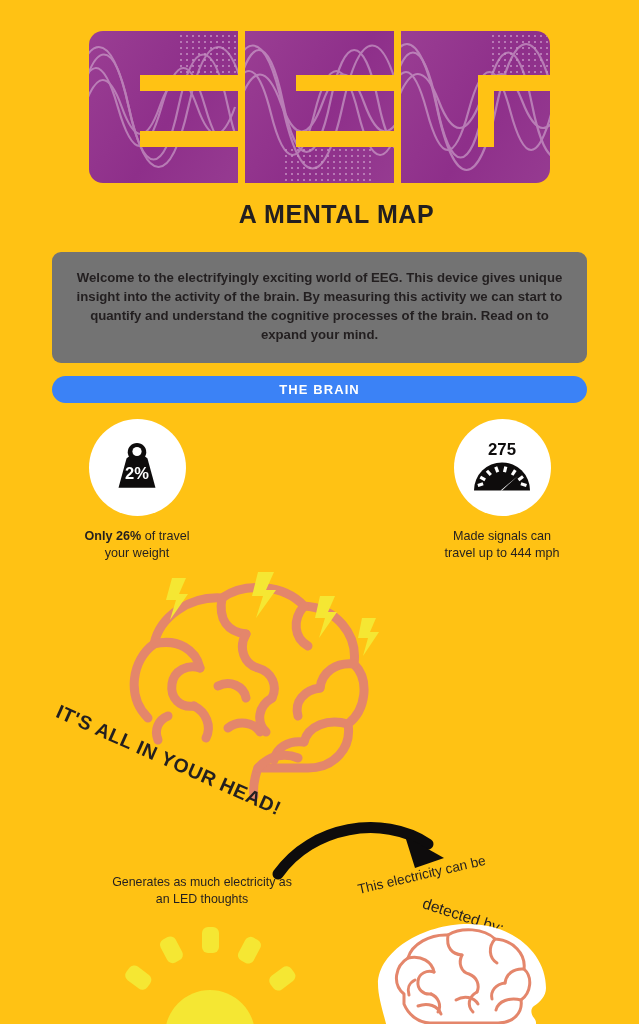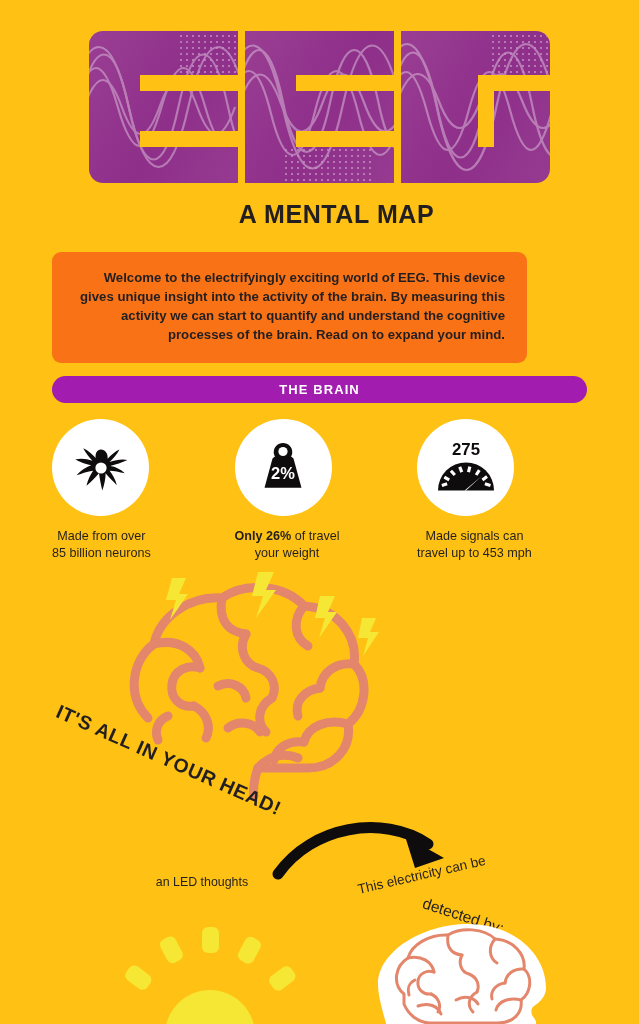--- a/index.html
+++ b/index.html
@@ -79,40 +79,40 @@
     letter-spacing: .6px;
     color: #231F20;
     margin-left: 34px;
   }
 
   
   .intro-card {
     position: absolute;
     left: 52px;
     top: 252px;
-    width: 475px;
+    width: 535px;
     box-sizing: border-box;
     padding: 16px 22px 18px;
-    background: #f97316;
+    background: #737373;
     border-radius: 9px;
-    text-align: right;
+    text-align: center;
     font-size: 13.2px;
     line-height: 1.45;
     font-weight: bold;
     color: #231F20;
   }
 
   
   .banner {
     position: absolute;
     left: 52px;
     top: 376px;
     width: 535px;
     height: 27px;
-    background: #a21caf;
+    background: #3b82f6;
     border-radius: 14px;
     display: flex;
     align-items: center;
     justify-content: center;
     color: #FFFFFF;
     font-size: 13px;
     font-weight: bold;
     letter-spacing: 1.1px;
   }
 
@@ -122,21 +122,21 @@
     left: 52px;
     top: 419px;
     width: 535px;
     display: flex;
     justify-content: space-between;
   }
   .fact {
     width: 170px;
     display: flex;
     flex-direction: column;
-    align-items: flex-start;
+    align-items: center;
   }
   .fact-circle {
     width: 97px;
     height: 97px;
     border-radius: 50%;
     background: #FFFFFF;
     display: flex;
     align-items: center;
     justify-content: center;
   }
@@ -298,43 +298,20 @@
   <div class="title">A MENTAL MAP</div>
 
   <div class="intro-card">Welcome to the electrifyingly exciting world of EEG. This device gives unique insight into the activity of the brain. By measuring this activity we can start to quantify and understand the cognitive processes of the brain. Read on to expand your mind.</div>
 
   <div class="banner">
     <span>THE BRAIN</span>
   </div>
 
   <div class="facts">
 
-    <div class="fact">
-      <div class="fact-circle">
-        <svg width="66" height="66" viewBox="0 0 100 100">
-          <g fill="#0E0C0C">
-            <path d="M50 22 C56 22 61 28 60 36 C66 30 72 24 78 22 C74 30 68 36 63 41
-                     C72 38 82 36 90 38 C82 42 72 45 64 47
-                     C72 48 80 52 86 58 C78 56 70 54 63 54
-                     C68 60 72 68 74 76 C68 70 61 63 57 58
-                     C57 66 55 76 52 84 C50 76 48 66 47 58
-                     C42 64 35 71 28 77 C30 68 34 60 38 54
-                     C30 55 21 58 13 61 C19 54 27 49 35 46
-                     C27 44 18 41 11 37 C19 35 29 36 37 39
-                     C32 34 27 27 23 20 C30 23 37 29 42 35
-                     C41 28 44 22 50 22 Z"></path>
-          </g>
-          <circle cx="50" cy="50" r="8.5" fill="#FFFFFF"></circle>
-        </svg>
-      </div>
-      <div class="fact-caption">
-        <div>Made from over</div>
-        <div>85 billion neurons</div>
-      </div>
-    </div>
 
     <div class="fact">
       <div class="fact-circle">
         <svg width="66" height="66" viewBox="0 0 100 100">
           <path d="M34 36 C34 36 38 30 50 30 C62 30 66 36 66 36 L78 80 L22 80 Z" fill="#0E0C0C"></path>
           <path d="M50 12 C58 12 64 18 64 26 C64 32 60 37 55 39 L45 39 C40 37 36 32 36 26 C36 18 42 12 50 12 Z" fill="#0E0C0C"></path>
           <circle cx="50" cy="25" r="7" fill="#FFFFFF"></circle>
           <text x="50" y="66" text-anchor="middle" font-family="Liberation Sans, sans-serif" font-size="25" font-weight="bold" fill="#FFFFFF">2%</text>
         </svg>
       </div>
@@ -357,21 +334,21 @@
             <line x1="55.5" y1="48" x2="53.5" y2="56"></line>
             <line x1="69" y1="53" x2="64.5" y2="60"></line>
             <line x1="80" y1="62" x2="73.5" y2="67"></line>
             <line x1="85" y1="75" x2="77" y2="72.5"></line>
           </g>
           <path d="M50 82 L48 82 L73 61 Z" fill="#FFFFFF"></path>
         </svg>
       </div>
       <div class="fact-caption">
         <div>Made signals can</div>
-        <div>travel up to 453 mph</div>
+        <div>travel up to 444 mph</div>
       </div>
     </div>
   </div>
 
   <div class="brain-illustration">
     <svg viewBox="0 0 290 250">
       <g fill="none" stroke="#E4866B" stroke-width="9" stroke-linecap="round" stroke-linejoin="round">
         <path d="M40 150 C18 128 24 92 46 76 C52 48 82 28 114 30 C136 14 176 16 196 38
                  C228 40 250 66 246 96 C262 112 258 142 240 156
                  C244 180 226 200 200 200 L150 200 C150 200 144 215 146 228"></path>
@@ -407,20 +384,21 @@
 
 
   <div class="arrow">
     <svg viewBox="0 0 190 62">
       <path d="M6 56 C40 8 110 -4 156 26" fill="none" stroke="#0E0C0C" stroke-width="11" stroke-linecap="round"></path>
       <polygon points="133,18 172,40 143,50" fill="#0E0C0C"></polygon>
     </svg>
   </div>
 
   <div class="led-caption">
+    <div>Generates as much electricity as</div>
     <div>an LED thoughts</div>
   </div>
 
   <div class="detected-caption">
     <div class="seg1">This electricity  can be</div>
     <div class="seg2">detected by:</div>
   </div>
 
   <div class="bulb-glow">
     <svg viewBox="0 0 200 110">

